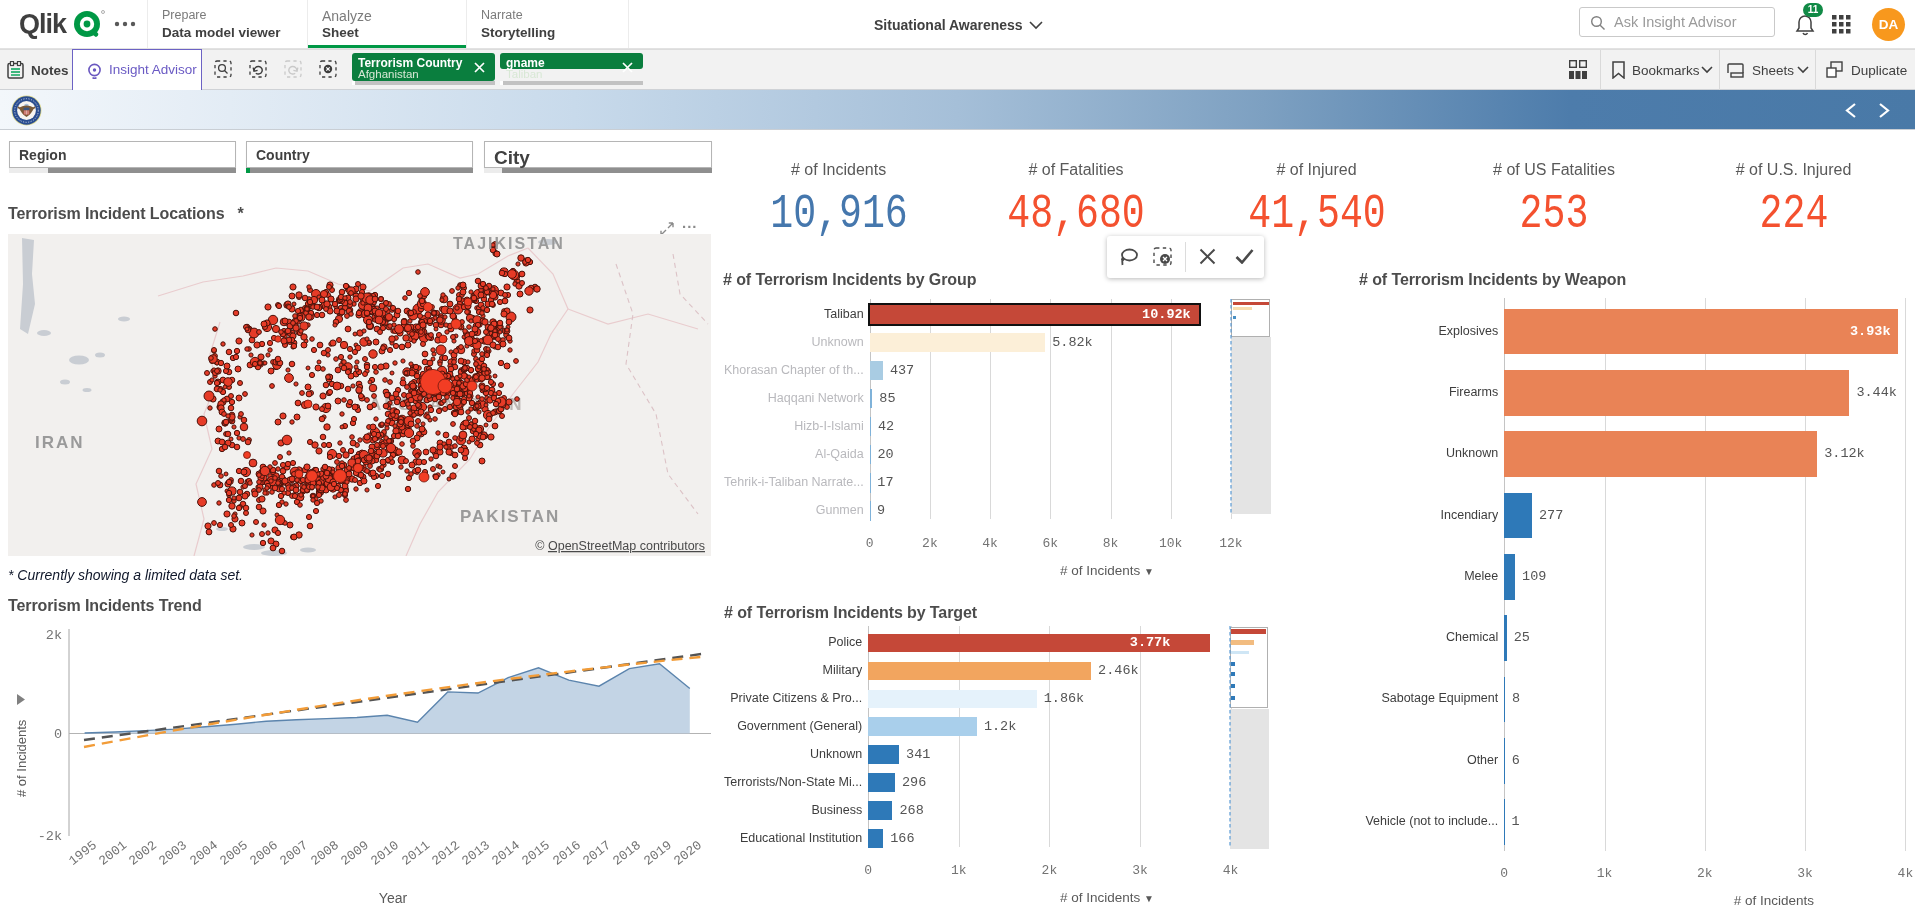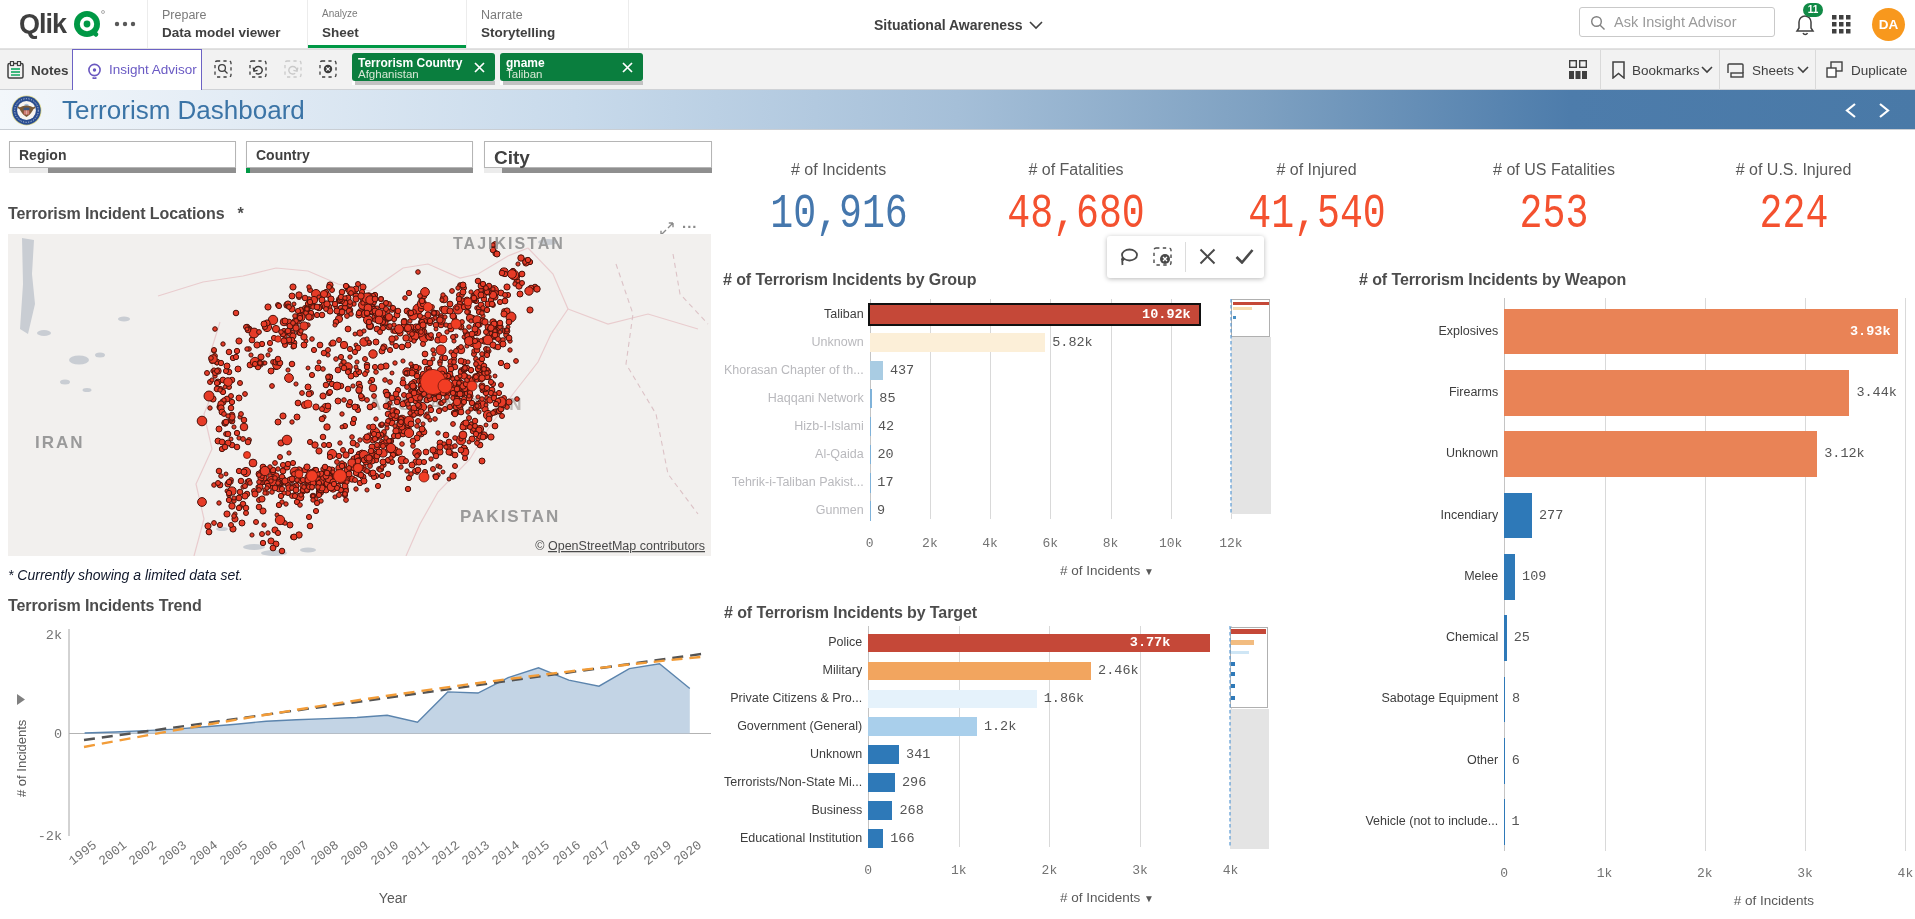--- a/index.html
+++ b/index.html
@@ -28,21 +28,21 @@
  </svg>
  <svg class="abs" style="left:114px;top:21px" width="22" height="6">
       <circle cx="3" cy="3" r="2.2" fill="#595959"></circle>
       <circle cx="11" cy="3" r="2.2" fill="#595959"></circle>
       <circle cx="19" cy="3" r="2.2" fill="#595959"></circle>
     </svg>
  <div class="abs" style="left:147px;top:0;width:1px;height:48px;background:#ececec"></div>
  <div class="abs" style="left:162px;top:8px;font-size:12.5px;color:#7b7b7b">Prepare</div>
  <div class="abs" style="left:162px;top:25px;font-size:13.5px;color:#404040;font-weight:bold">Data model viewer</div>
  <div class="abs" style="left:307px;top:0;width:1px;height:48px;background:#ececec"></div>
- <div class="abs" style="left:322px;top:8px;font-size:10px;color:#7b7b7b">Analyze</div>
+ <div class="abs" style="left:322px;top:8px;font-size:14px;color:#7b7b7b">Analyze</div>
  <div class="abs" style="left:322px;top:25px;font-size:13.5px;color:#404040;font-weight:bold">Sheet</div>
  <div class="abs" style="left:308px;top:45px;width:158px;height:3px;background:#009845"></div>
  <div class="abs" style="left:466px;top:0;width:1px;height:48px;background:#ececec"></div>
  <div class="abs" style="left:481px;top:8px;font-size:12.5px;color:#7b7b7b">Narrate</div>
  <div class="abs" style="left:481px;top:25px;font-size:13.5px;color:#404040;font-weight:bold">Storytelling</div>
  <div class="abs" style="left:628px;top:0;width:1px;height:48px;background:#ececec"></div>
  <div class="abs" style="left:874px;top:17px;font-size:14px;color:#404040;font-weight:bold">Situational Awareness</div>
  <svg class="abs" style="left:1029px;top:21px" width="14" height="9">
       <path d="M1 1 L7 7 L13 1" fill="none" stroke="#404040" stroke-width="1.6"></path>
     </svg>
@@ -112,21 +112,21 @@
       <path d="M7.3 7.3 L10.7 10.7 M10.7 7.3 L7.3 10.7" stroke="#fff" stroke-width="1.2"></path>
     </svg>
  <div class="abs" style="left:352px;top:3px;width:143px;height:28px;background:#0a7e3e;border-radius:3px;color:#fff">
    <div class="abs" style="left:6px;top:3px;font-size:12px;font-weight:bold">Terrorism Country</div>
    <div class="abs" style="left:6px;top:15px;font-size:11.5px;color:#d8e8d5">Afghanistan</div>
    <svg class="abs" style="left:122px;top:9px" width="11" height="11">
         <path d="M1 1 L10 10 M10 1 L1 10" stroke="#fff" stroke-width="1.7"></path>
       </svg>
  </div>
  <div class="abs" style="left:352px;top:31px;width:143px;height:3.5px;background:#c2c2c2;border-left:3px solid #fff"></div>
- <div class="abs" style="left:500px;top:3px;width:143px;height:28px;background:#0a7e3e;border-radius:3px;color:#fff">
+ <div class="abs" style="left:500px;top:3px;width:143px;height:16px;background:#0a7e3e;border-radius:3px;color:#fff">
    <div class="abs" style="left:6px;top:3px;font-size:12px;font-weight:bold">gname</div>
    <div class="abs" style="left:6px;top:15px;font-size:11.5px;color:#d8e8d5">Taliban</div>
    <svg class="abs" style="left:122px;top:9px" width="11" height="11">
         <path d="M1 1 L10 10 M10 1 L1 10" stroke="#fff" stroke-width="1.7"></path>
       </svg>
  </div>
  <div class="abs" style="left:500px;top:31px;width:143px;height:3.5px;background:#c2c2c2;border-left:3px solid #fff"></div>
  <svg class="abs" style="left:1569px;top:10px" width="20" height="19" viewBox="0 0 20 19">
    <rect x="0.7" y="0.7" width="6.6" height="6.6" fill="none" stroke="#404040" stroke-width="1.4"></rect>
    <rect x="10.7" y="0.7" width="6.6" height="6.6" fill="none" stroke="#404040" stroke-width="1.4"></rect>
@@ -165,21 +165,20 @@
    <circle cx="15.5" cy="15.5" r="14.2" fill="#2a4d8f"></circle>
    <circle cx="15.5" cy="15.5" r="11.8" fill="none" stroke="#cdd6ea" stroke-width="0.9" stroke-dasharray="1.2 1.4"></circle>
    <circle cx="15.5" cy="15.5" r="9.4" fill="#f7f5f1"></circle>
    <circle cx="15.5" cy="11.2" r="2.4" fill="#a8c0dc"></circle>
    <path d="M8.5 12.5 q7 -4 14 0 q-1.5 6.5 -7 9.5 q-5.5 -3 -7 -9.5" fill="#7a5a38"></path>
    <path d="M6.8 12 q2.5 1.5 4 3.5 M24.2 12 q-2.5 1.5 -4 3.5" stroke="#7a5a38" stroke-width="1.6" fill="none"></path>
    <rect x="12.6" y="12.6" width="5.8" height="2.8" fill="#3b5580"></rect>
    <rect x="12.6" y="15.4" width="5.8" height="4.2" fill="#c05248"></rect>
    <path d="M14 15.4 v4 M15.5 15.4 v4.2 M17 15.4 v4" stroke="#f2e8e0" stroke-width="0.6"></path>
  </svg>
- <div class="abs" style="left:62px;top:5px;font-size:26px;color:#3b74a6">Terrorism Dashboard</div>
  <svg class="abs" style="left:1845px;top:13px" width="12" height="15">
       <path d="M10 1 L2 7.5 L10 14" fill="none" stroke="#fff" stroke-width="2.2"></path>
     </svg>
  <svg class="abs" style="left:1878px;top:13px" width="12" height="15">
       <path d="M2 1 L10 7.5 L2 14" fill="none" stroke="#fff" stroke-width="2.2"></path>
     </svg>
 </div>
 
 <div class="abs" style="left:9px;top:141px;width:227px;height:27px;border:1px solid #b5b5b5;background:#fff;box-shadow:0 1px 1px rgba(0,0,0,0.08)">
   <div class="abs" style="left:9px;top:5px;font-size:14px;font-weight:bold;color:#404040">Region</div>
@@ -2059,21 +2058,21 @@
 <div class="vlabel abs" style="left:889.9000000000001px;top:362.56px">437</div>
 <div class="cat catdim abs" style="left:663.7px;top:390.59000000000003px;width:200px">Haqqani Network</div>
 <div class="bar" style="left:869.7px;top:388.74px;width:2.6px;height:19.7px;background:#7fb2d9"></div>
 <div class="vlabel abs" style="left:879.3000000000001px;top:390.59000000000003px">85</div>
 <div class="cat catdim abs" style="left:663.7px;top:418.62px;width:200px">Hizb-I-Islami</div>
 <div class="bar" style="left:869.7px;top:416.77px;width:1.3px;height:19.7px;background:#7fb2d9"></div>
 <div class="vlabel abs" style="left:878.0px;top:418.62px">42</div>
 <div class="cat catdim abs" style="left:663.7px;top:446.65px;width:200px">Al-Qaida</div>
 <div class="bar" style="left:869.7px;top:444.79999999999995px;width:1px;height:19.7px;background:#7fb2d9"></div>
 <div class="vlabel abs" style="left:877.4000000000001px;top:446.65px">20</div>
-<div class="cat catdim abs" style="left:663.7px;top:474.68px;width:200px">Tehrik-i-Taliban Pakist...</div>
+<div class="cat catdim abs" style="left:663.7px;top:474.68px;width:200px">Tehrik-i-Taliban Narrate...</div>
 <div class="bar" style="left:869.7px;top:472.83px;width:1px;height:19.7px;background:#7fb2d9"></div>
 <div class="vlabel abs" style="left:877.3000000000001px;top:474.68px">17</div>
 <div class="cat catdim abs" style="left:663.7px;top:502.71000000000004px;width:200px">Gunmen</div>
 <div class="bar" style="left:869.7px;top:500.86px;width:1px;height:19.7px;background:#7fb2d9"></div>
 <div class="vlabel abs" style="left:877.1px;top:502.71000000000004px">9</div>
 <div class="atitle abs" style="left:934px;top:563px;width:220px"># of Incidents <span style="font-size:10px">▼</span></div>
 <div class="abs" style="left:1231px;top:299px;width:39px;height:38px;background:#fff;border:1px solid #b0b0b0"></div>
 <div class="abs" style="left:1233px;top:301.5px;width:36px;height:3.5px;background:#c54838"></div>
 <div class="abs" style="left:1233px;top:306.5px;width:19px;height:3px;background:#f8ddb0"></div>
 <div class="abs" style="left:1233px;top:315.5px;width:2.5px;height:3px;background:#4a90c4"></div>

